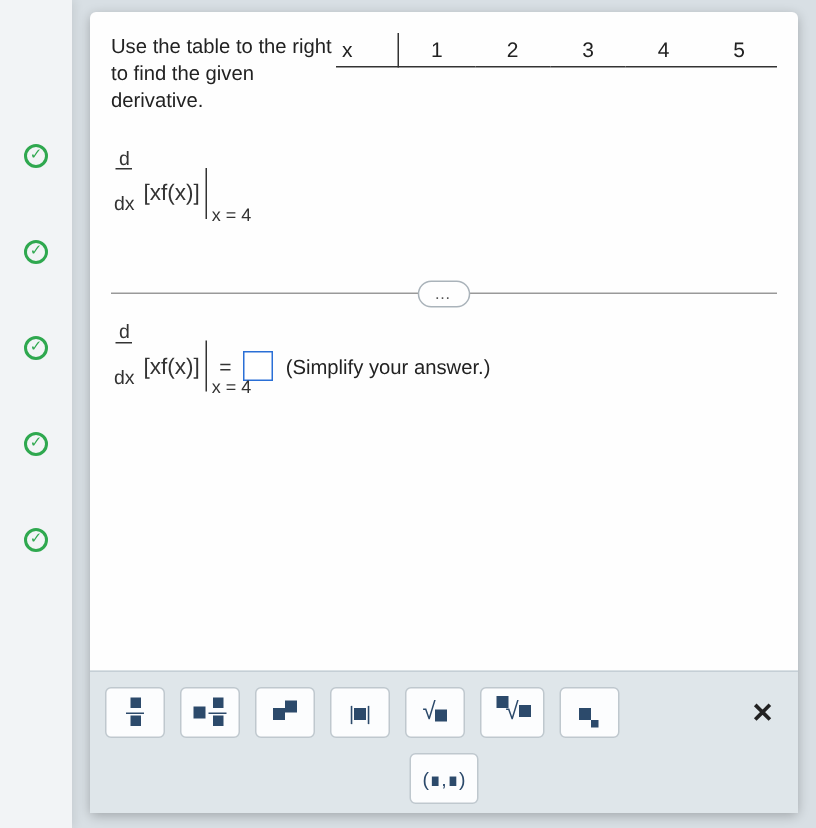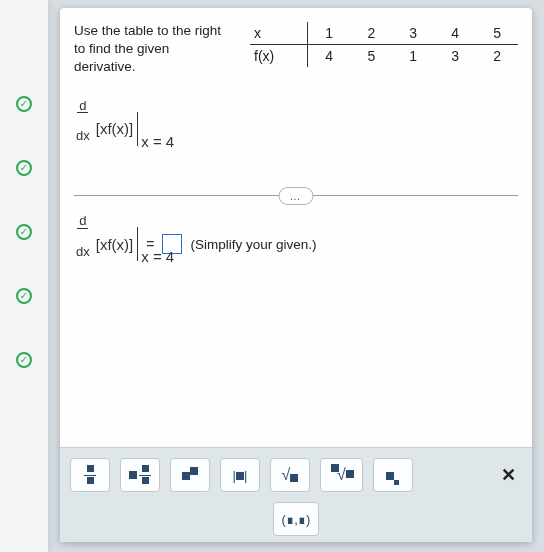--- a/index.html
+++ b/index.html
@@ -42,21 +42,21 @@
     bottom: 10px;
     background: #fefefe;
     border-radius: 4px;
     box-shadow: 0 2px 8px rgba(0,0,0,0.25);
     padding: 14px 14px 0 14px;
     display: flex;
     flex-direction: column;
   }
   .top-row {
     display: flex;
-    gap: 26px;
+    gap: 0;
   }
   .instruction {
     flex: 0 0 150px;
     line-height: 1.35;
     font-size: 13.5px;
     color: #222;
   }
   .table-wrap { flex: 1; }
   table { border-collapse: collapse; width: 100%; }
   td, th {
@@ -92,21 +92,21 @@
     display: inline-block;
     border-left: 1.5px solid #333;
     height: 34px;
     margin-left: 2px;
     position: relative;
   }
   .evalbar .sub {
     position: absolute;
     left: 3px;
     bottom: -4px;
-    font-size: 15px;
+    font-size: 12px;
     white-space: nowrap;
   }
   .divider {
     position: relative;
     border: none;
     border-top: 1px solid #999;
     margin: 28px 0 18px 0;
   }
   .ellipsis-pill {
     position: absolute;
@@ -207,28 +207,20 @@
       <table>
         <tbody>
             <tr class="hdr">
           <td class="rowlabel">x</td>
           <td>1</td>
           <td>2</td>
           <td>3</td>
           <td>4</td>
           <td>5</td>
         </tr>
-        <tr>
-          <td class="rowlabel">f(x)</td>
-          <td>4</td>
-          <td>5</td>
-          <td>1</td>
-          <td>3</td>
-          <td>2</td>
-        </tr>
       </tbody>
         </table>
     </div>
   </div>
 
   <div class="expr-row">
     <span class="expr">
       <span class="frac">
         <span class="num">d</span>
         <span class="den">dx</span>
@@ -250,21 +242,21 @@
         <span class="num">d</span>
         <span class="den">dx</span>
       </span>
       <span>[xf(x)]</span>
       <span class="evalbar">
         <span class="sub">x = 4</span>
       </span>
     </span>
     <span>=</span>
     <span class="answer-box"></span>
-    <span class="hint">(Simplify your given.)</span>
+    <span class="hint">(Simplify your answer.)</span>
   </div>
 
   <div class="math-toolbar">
     <div class="tool-row">
       <button class="tool-btn">
         <span class="mini-frac">
           <span class="n"><span class="box"></span></span>
           <span class="bar"></span>
           <span class="d"><span class="box"></span></span>
         </span>

